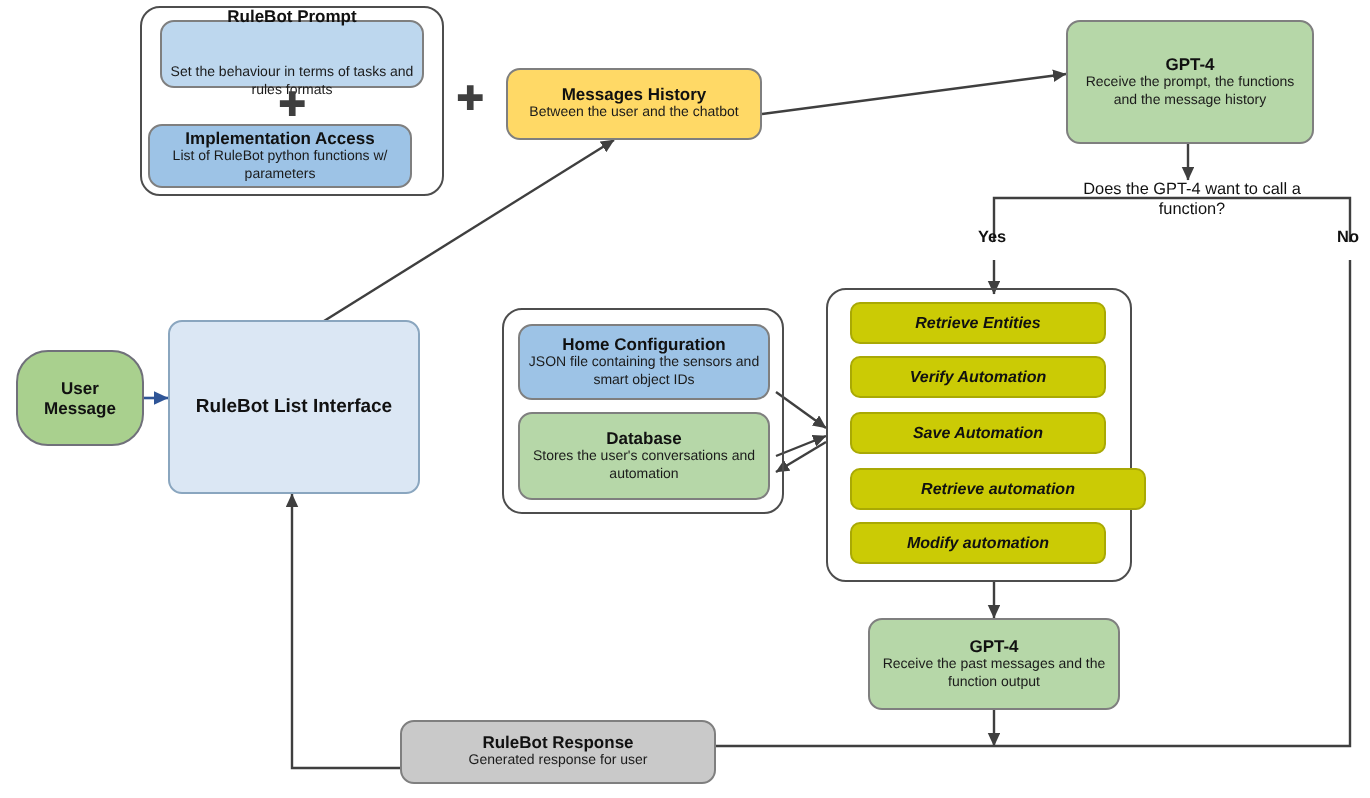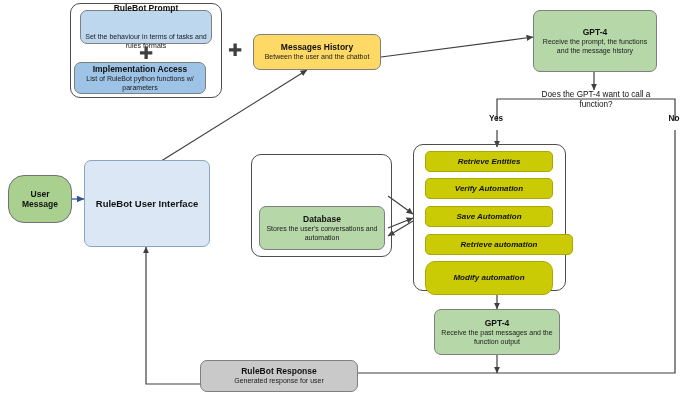--- a/index.html
+++ b/index.html
@@ -149,46 +149,50 @@
 
   <div class="lbl" style="left:531px; top:90px; width:130px;">Does the GPT-4 want to call a function?</div>
   <div class="lbl" style="left:481px; top:114px; width:30px; font-weight:bold;">Yes</div>
   <div class="lbl" style="left:662px; top:114px; width:24px; font-weight:bold;">No</div>
 
   <div class="node green" style="left:8px; top:175px; width:64px; height:48px;border-radius:16px;">
     <div class="ttl">User Message</div>
   </div>
 
   <div class="node bluelt" style="left:84px; top:160px; width:126px; height:87px;">
-    <div class="ttl" style="font-size:9.5px; line-height:12px;">RuleBot User Interface</div>
+    <div class="ttl" style="font-size:9.5px; line-height:12px;">RuleBot List Interface</div>
   </div>
 
   <div class="group" style="left:251px; top:154px; width:141px; height:103px;"></div>
 
+  <div class="node blue2" style="left:259px; top:162px; width:126px; height:38px;">
+    <div class="ttl">Home Configuration</div>
+    <div class="sub">JSON file containing the sensors and smart object IDs</div>
+  </div>
 
   <div class="node greenl" style="left:259px; top:206px; width:126px; height:44px;">
     <div class="ttl">Database</div>
     <div class="sub">Stores the user's conversations and automation</div>
   </div>
 
   <div class="group" style="left:413px; top:144px; width:153px; height:147px;"></div>
 
   <div class="node yellow" style="left:425px; top:151px; width:128px; height:21px;">
     <div class="ttl">Retrieve Entities</div>
   </div>
   <div class="node yellow" style="left:425px; top:178px; width:128px; height:21px;">
     <div class="ttl">Verify Automation</div>
   </div>
   <div class="node yellow" style="left:425px; top:206px; width:128px; height:21px;">
     <div class="ttl">Save Automation</div>
   </div>
   <div class="node yellow" style="left:425px; top:234px; width:148px; height:21px;">
     <div class="ttl">Retrieve automation</div>
   </div>
-  <div class="node yellow" style="left:425px; top:261px; width:128px; height:34px;border-radius:10px;">
+  <div class="node yellow" style="left:425px; top:261px; width:128px; height:21px;">
     <div class="ttl">Modify automation</div>
   </div>
 
   <div class="node greenl" style="left:434px; top:309px; width:126px; height:46px;">
     <div class="ttl">GPT-4</div>
     <div class="sub">Receive the past messages and the function output</div>
   </div>
 
   <div class="node gray" style="left:200px; top:360px; width:158px; height:32px;">
     <div class="ttl">RuleBot Response</div>

